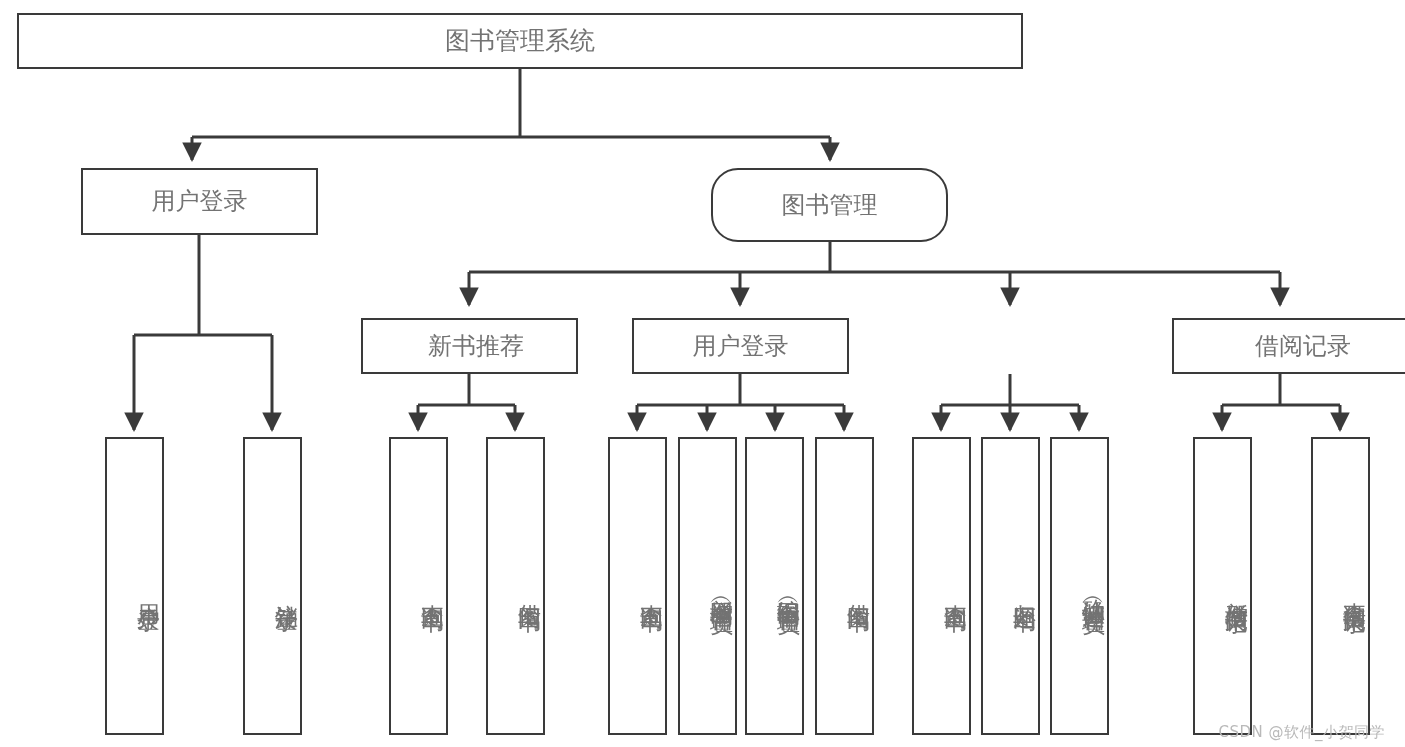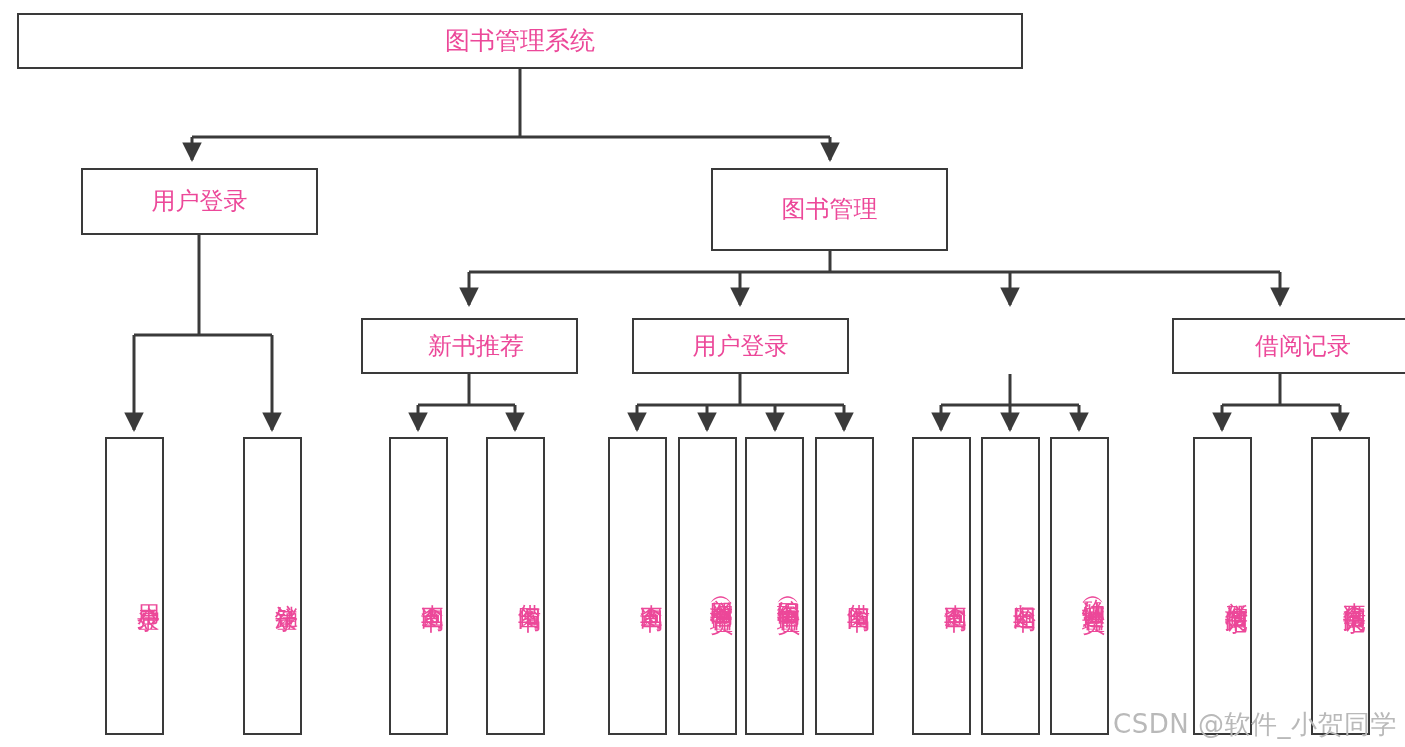--- a/index.html
+++ b/index.html
@@ -22,21 +22,21 @@
     left: 0;
     top: 0;
     width: 1405px;
     height: 747px;
   }
   .node {
     position: absolute;
     box-sizing: border-box;
     border: 2.5px solid #3a3a3a;
     background: #ffffff;
-    color: #ec4899;
+    color: #737373;
     display: flex;
     align-items: center;
     justify-content: center;
     line-height: 1.18;
   }
   .node.level-0 { font-size: 25px; }
   .node.level-1 { font-size: 24px; }
   .node.level-2 { font-size: 24px; }
   .node.leaf {
     font-size: 23px;
@@ -45,23 +45,23 @@
     letter-spacing: 2px;
     padding-top: 8px;
     align-items: flex-start;
     justify-content: center;
   }
   .node .label {
     display: block;
   }
   .watermark {
     position: absolute;
-    right: 8px;
+    right: 20px;
     bottom: 5px;
-    font-size: 26px;
+    font-size: 15px;
     color: #b9b9b9;
     white-space: nowrap;
     letter-spacing: 0.5px;
     pointer-events: none;
   }
 </style>
 </head>
 <body>
 
 <div id="canvas">
@@ -116,21 +116,21 @@
     </g>
   </svg>
 
   <div class="node level-0" style="left:17px; top:13px; width:1006px; height:56px;">
     <span class="label">图书管理系统</span>
   </div>
 
   <div class="node level-1" style="left:81px; top:168px; width:237px; height:67px;">
     <span class="label">用户登录</span>
   </div>
-  <div class="node level-1" style="left:711px; top:168px; width:237px; height:83px;">
+  <div class="node level-1" style="left:711px; top:168px; width:237px; height:74px;border-radius:27px;">
     <span class="label">图书管理</span>
   </div>
 
   <div class="node level-2" style="left:361px; top:318px; width:217px; height:56px;padding-left:13px;">
     <span class="label">新书推荐</span>
   </div>
   <div class="node level-2" style="left:632px; top:318px; width:217px; height:56px;">
     <span class="label">用户登录</span>
   </div>
   <div class="node level-2" style="left:1172px; top:318px; width:262px; height:56px;">

